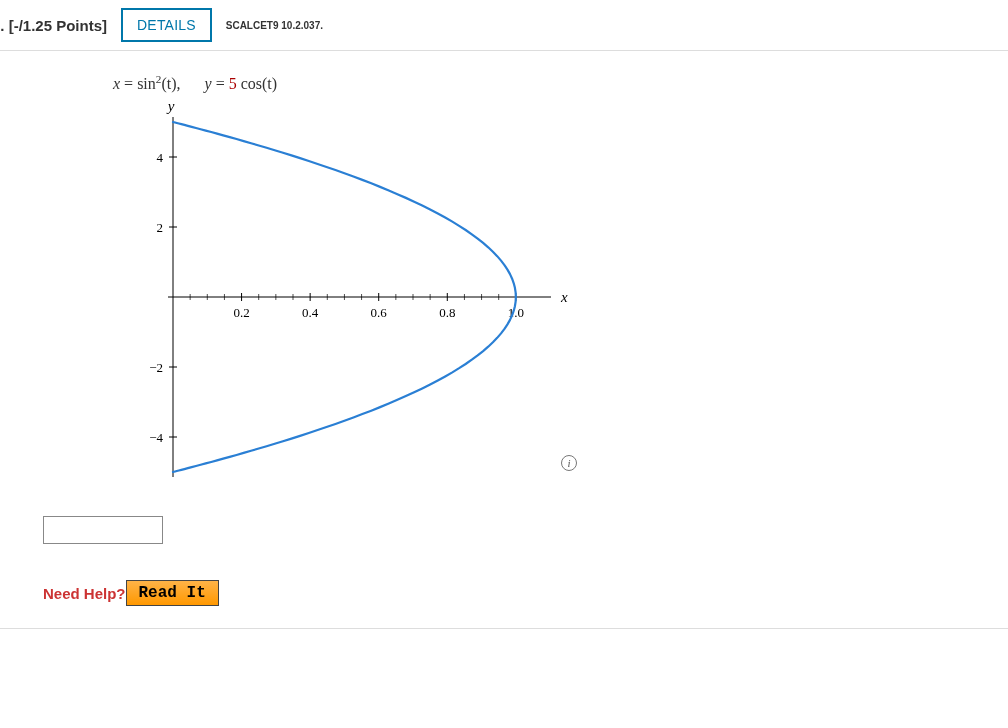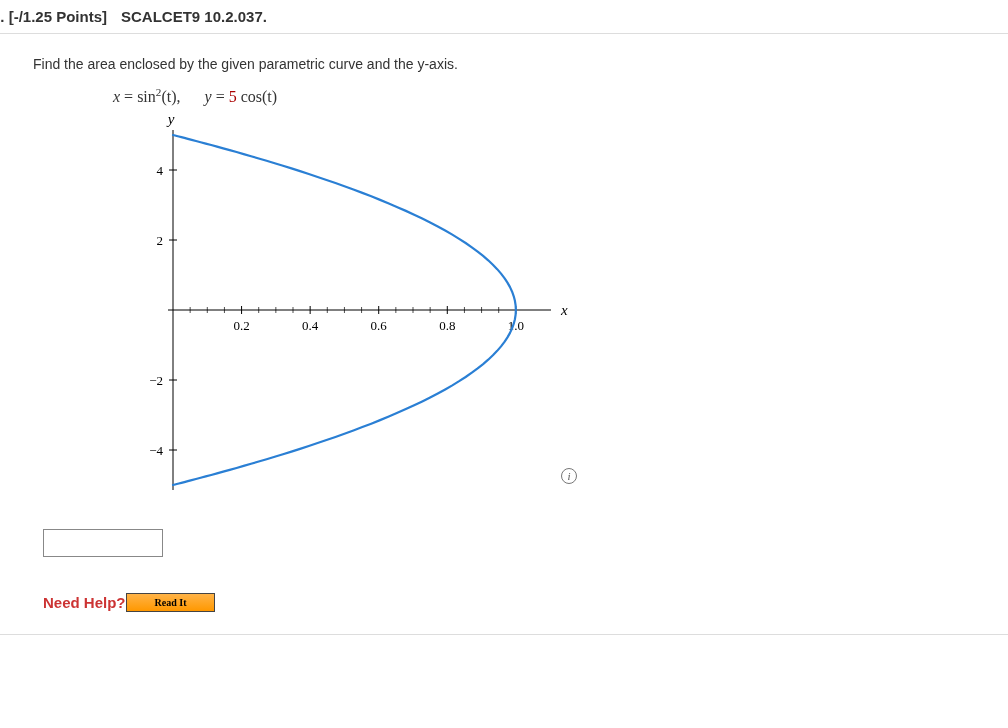--- a/index.html
+++ b/index.html
@@ -31,21 +31,21 @@
     background: #fff;
     padding: 7px 14px;
     font-size: 14px;
     font-weight: 500;
     letter-spacing: 0.2px;
     cursor: pointer;
     font-family: inherit;
   }
   .book-ref {
     font-weight: bold;
-    font-size: 15px;
+    font-size: 10px;
   }
   .content {
     padding: 22px 0 22px 33px;
     border-bottom: 1px solid #ddd;
   }
   .prompt {
     margin-bottom: 14px;
   }
   .equations {
     font-style: italic;
@@ -81,25 +81,25 @@
     gap: 0;
   }
   .need-help {
     color: #c33;
     font-weight: bold;
     font-size: 15px;
   }
   .read-it {
     background: linear-gradient(#ffb347,#ff9800);
     border: 1px solid #444;
-    font-size: 10px;
+    font-size: 16px;
     font-weight: bold;
-    padding: 3px 28px;
+    padding: 3px 12px;
     cursor: pointer;
-    font-family: Liberation Serif, serif;
+    font-family: Liberation Mono, monospace;
     color: #000;
   }
   .info-icon {
     position: absolute;
     left: 438px;
     top: 358px;
     width: 16px;
     height: 16px;
     border: 1px solid #777;
     border-radius: 50%;
@@ -112,26 +112,26 @@
     color: #555;
     background: #fff;
     cursor: pointer;
   }
 </style>
 </head>
 <body>
 
 <div class="header-row">
   <span class="qnum">5. [-/1.25 Points]</span>
+  <button class="details-btn">DETAILS</button>
   <span class="book-ref">SCALCET9 10.2.037.</span>
 </div>
 
 <div class="content">
 
-  <div class="prompt">Find the area enclosed by the given parametric curve and the y-axis.</div>
 
   <div class="equations">
     <span>x</span><span class="paren"> = sin</span><sup class="paren">2</sup><span class="paren">(t),</span>
     &nbsp;&nbsp;&nbsp;&nbsp;
     <span>y</span><span class="paren"> = </span><span class="num">5</span><span class="paren"> cos(t)</span>
   </div>
 
   <div class="chart-wrap">
     <svg id="chart-svg" width="480" height="400">
         <line x1="50" y1="20" x2="50" y2="380" stroke="#000" stroke-width="1"></line>

